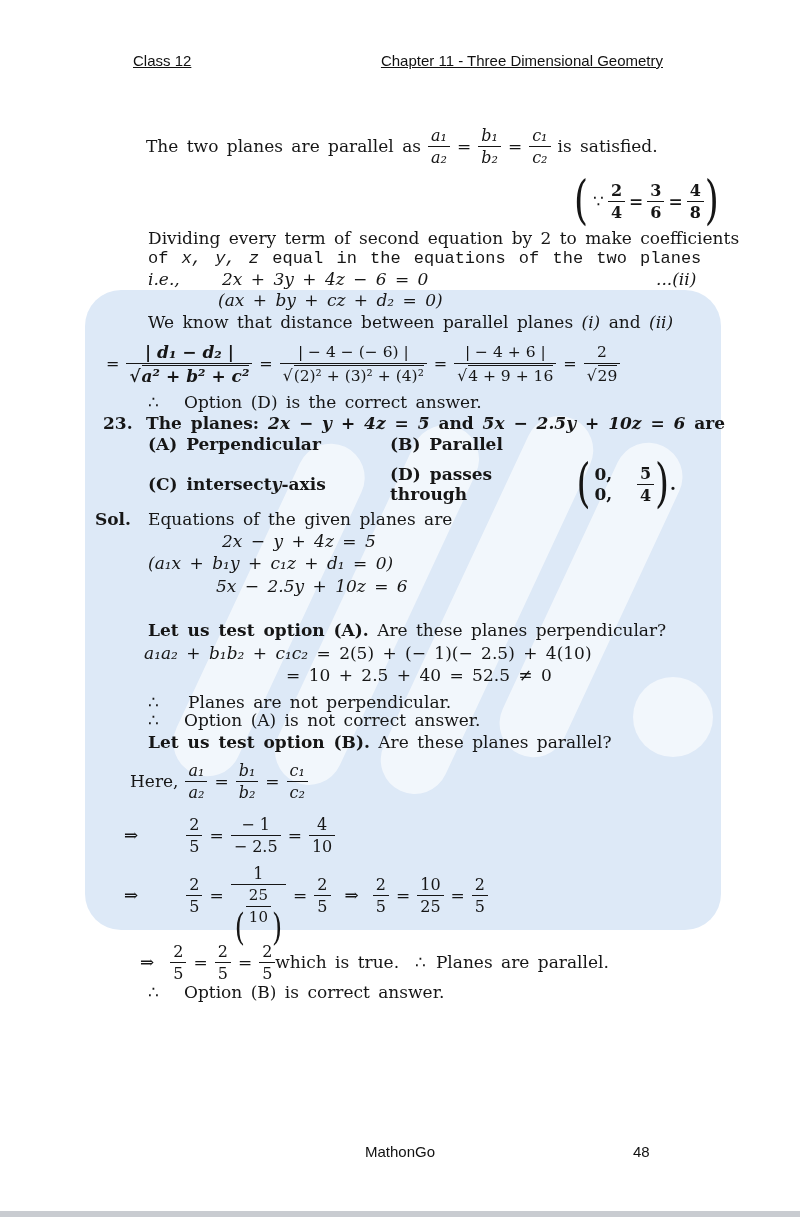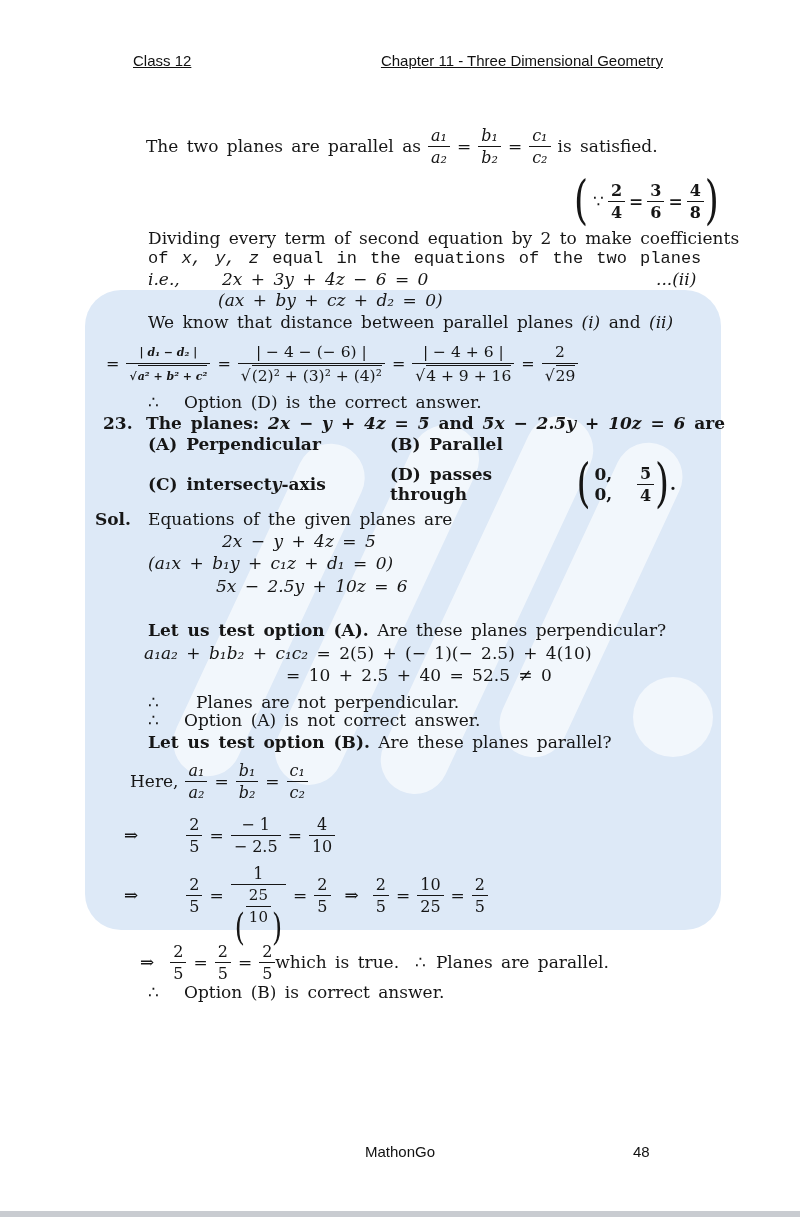--- a/index.html
+++ b/index.html
@@ -116,21 +116,21 @@
 
   <div class="r ws" style="left:148px;top:312px;">
     <span>We know that distance between parallel planes</span>
     <span class="it">(i)</span>
     <span>and</span>
     <span class="it">(ii)</span>
   </div>
 
   <div class="r flex" style="left:106px;top:336px;height:56px;font-size:16px;">
     <span>=</span>
-    <span class="frac b it gap" style="font-size:11px;">
+    <span class="frac b it gap" style="font-size:17px;">
       <span class="num">| d₁ − d₂ |</span>
       <span class="den">
           <span class="rad">√</span>
           <span class="radb">a² + b² + c²</span>
         </span>
     </span>
     <span>=</span>
     <span class="frac gap" style="font-size:15.5px;">
       <span class="num">| − 4 − (− 6) |</span>
       <span class="den">
@@ -205,21 +205,21 @@
     <span>Are these planes perpendicular?</span>
   </div>
   <div class="r ws" style="left:144px;top:643px;">
     <span class="it">a₁a₂ + b₁b₂ + c₁c₂</span>
     <span>= 2(5) + (− 1)(− 2.5) + 4(10)</span>
   </div>
   <div class="r ws" style="left:286px;top:665px;">= 10 + 2.5 + 40 = 52.5 ≠ 0</div>
 
   <div class="r" style="left:0;top:692px;width:800px;">
     <span class="abs" style="left:148px;">∴</span>
-    <span class="abs ws" style="left:196px;">Planes are not perpendicular.</span>
+    <span class="abs ws" style="left:188px;">Planes are not perpendicular.</span>
   </div>
   <div class="r" style="left:0;top:710px;width:800px;">
     <span class="abs" style="left:148px;">∴</span>
     <span class="abs ws" style="left:184px;">Option (A) is not correct answer.</span>
   </div>
   <div class="r ws" style="left:148px;top:732px;">
     <span class="b">Let us test option (B).</span>
     <span>Are these planes parallel?</span>
   </div>
 

